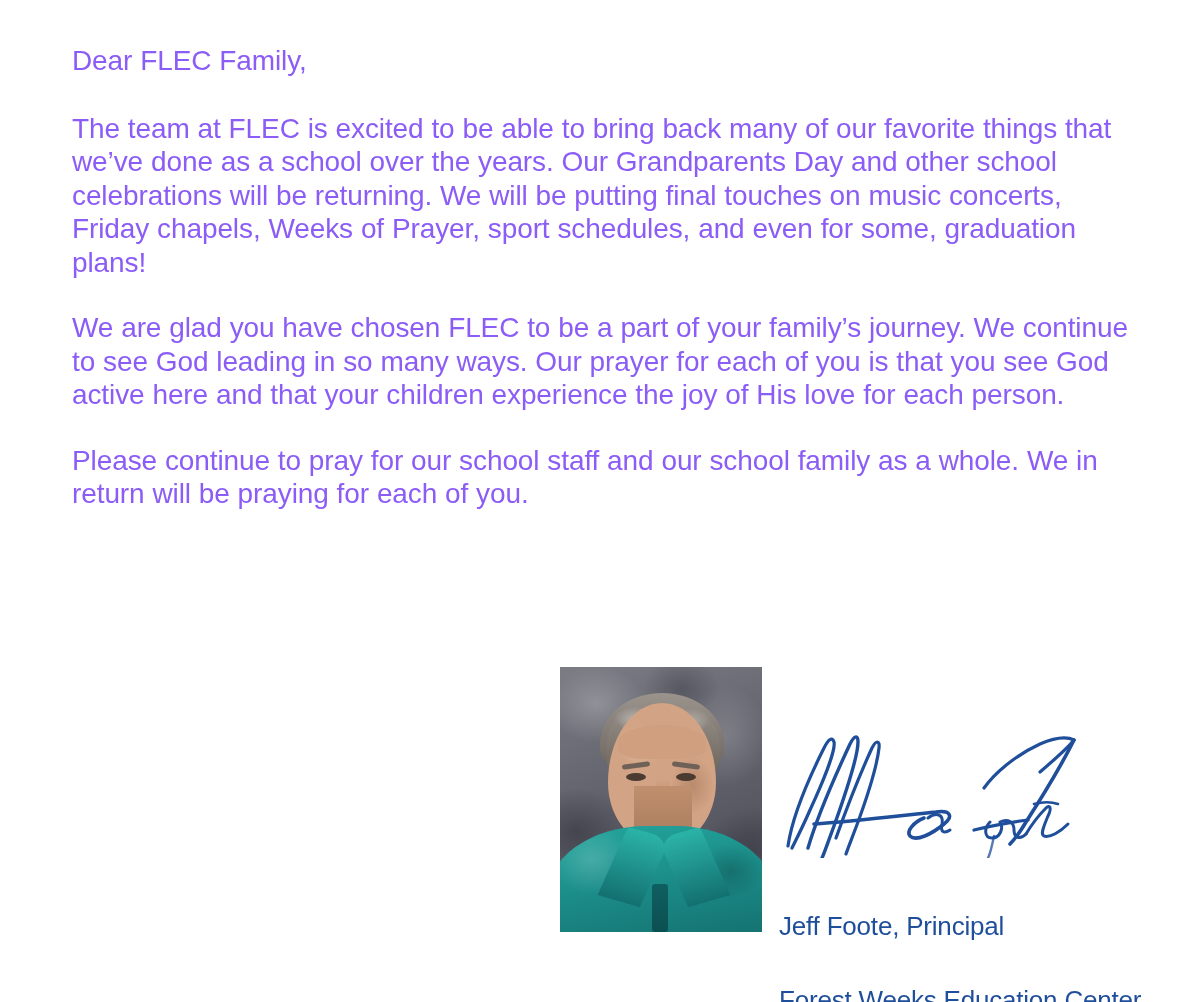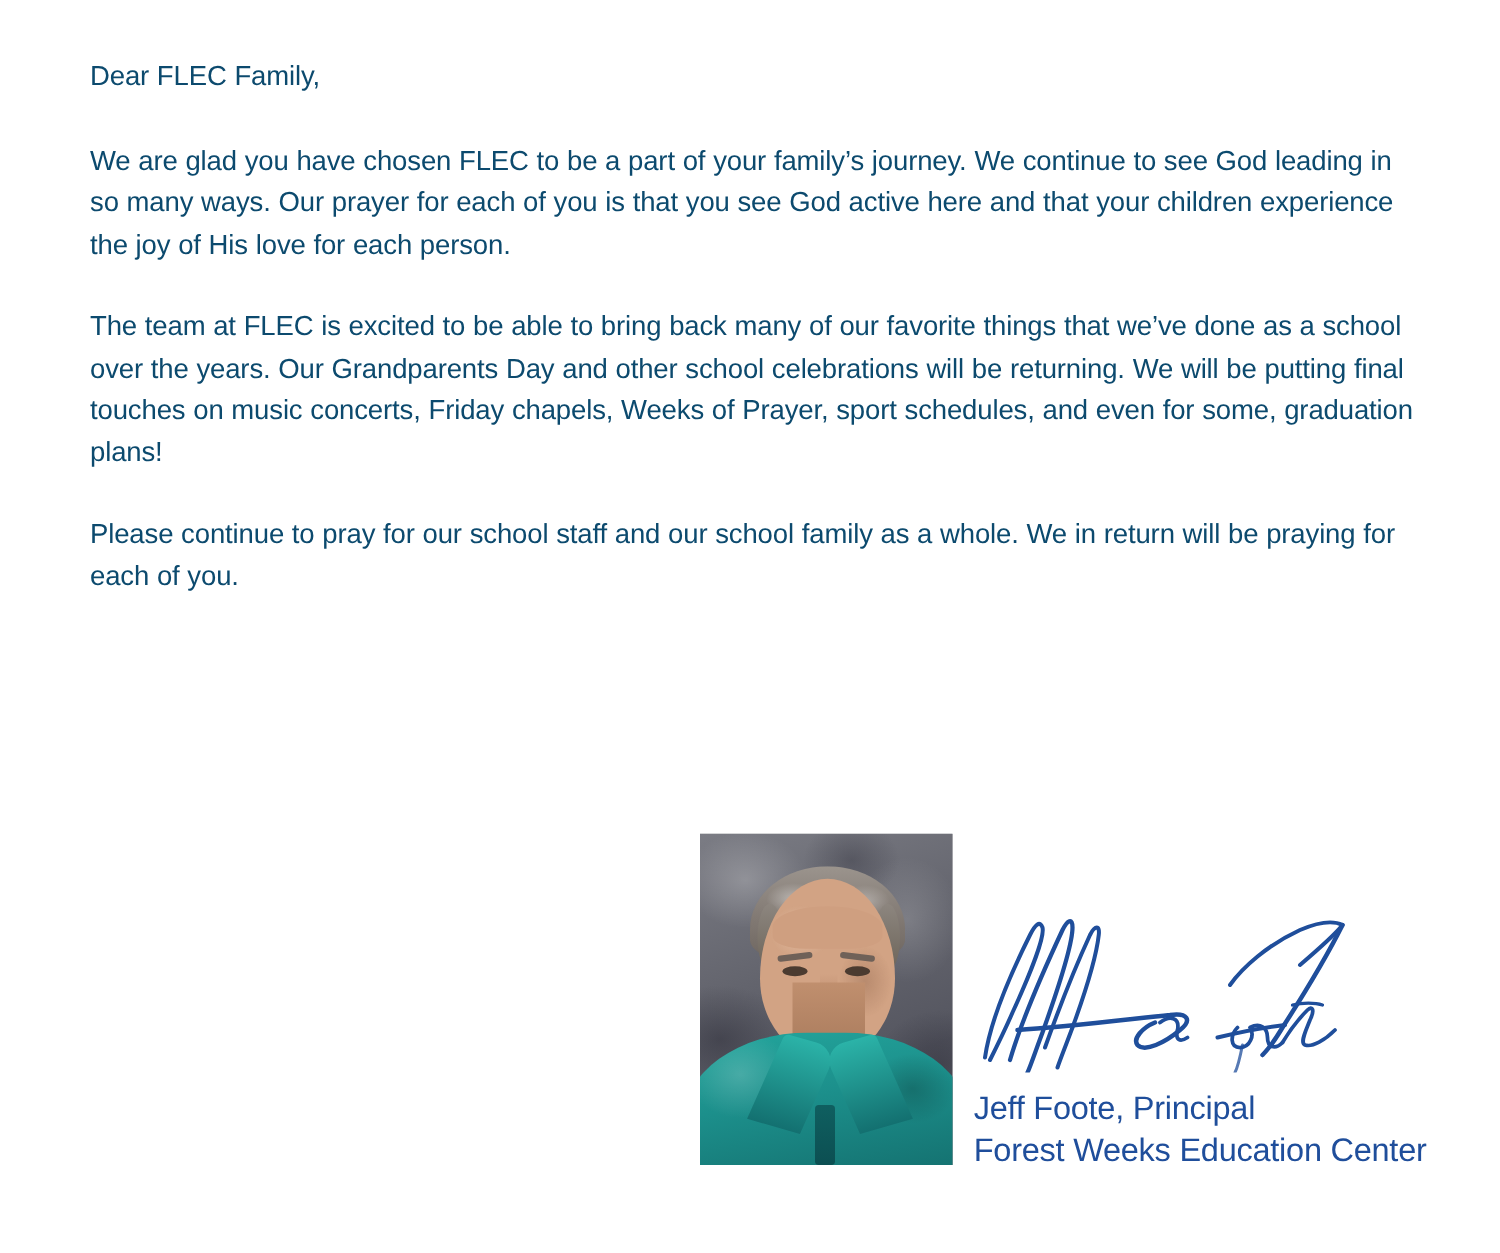--- a/index.html
+++ b/index.html
@@ -17,22 +17,22 @@
   }
 
   .letter {
     position: absolute;
     left: 72px;
     top: 44px;
     width: 1068px;
   }
 
   .para {
-    color: #0c4a6e;
-    font-size: 22px;
+    color: #8b5cf6;
+    font-size: 28px;
     line-height: 33.5px;
     margin: 0 0 32px 0;
     letter-spacing: -0.1px;
     word-spacing: 0.2px;
   }
 
   .para.salutation {
     margin-bottom: 34px;
   }
 
@@ -264,32 +264,32 @@
     position: absolute;
     left: 779px;
     top: 869px;
     color: #1F4E9B;
     font-size: 26px;
     line-height: 34px;
     font-family: "Liberation Sans", sans-serif;
     letter-spacing: -0.2px;
     pointer-events: auto;
   }
-  .sig-name div { white-space: nowrap; }
+  .sig-name div { white-space: nowrap; margin-top: 40px; }
 </style>
 </head>
 <body>
 
 <div class="letter">
   <p class="para salutation">Dear FLEC Family,</p>
 
 
+  <p class="para">The team at FLEC is excited to be able to bring back many of our favorite things that we’ve done as a school over the years. Our Grandparents Day and other school celebrations will be returning. We will be putting final touches on music concerts, Friday chapels, Weeks of Prayer, sport schedules, and even for some, graduation plans!</p>
+
   <p class="para">We are glad you have chosen FLEC to be a part of your family’s journey. We continue to see God leading in so many ways. Our prayer for each of you is that you see God active here and that your children experience the joy of His love for each person.</p>
-
-  <p class="para">The team at FLEC is excited to be able to bring back many of our favorite things that we’ve done as a school over the years. Our Grandparents Day and other school celebrations will be returning. We will be putting final touches on music concerts, Friday chapels, Weeks of Prayer, sport schedules, and even for some, graduation plans!</p>
 
   <p class="para last">Please continue to pray for our school staff and our school family as a whole. We in return will be praying for each of you.</p>
 </div>
 
 <div class="sig-zone">
 
   <div class="portrait">
     <div class="backdrop"></div>
     <div class="hair"></div>
     <div class="head"></div>

